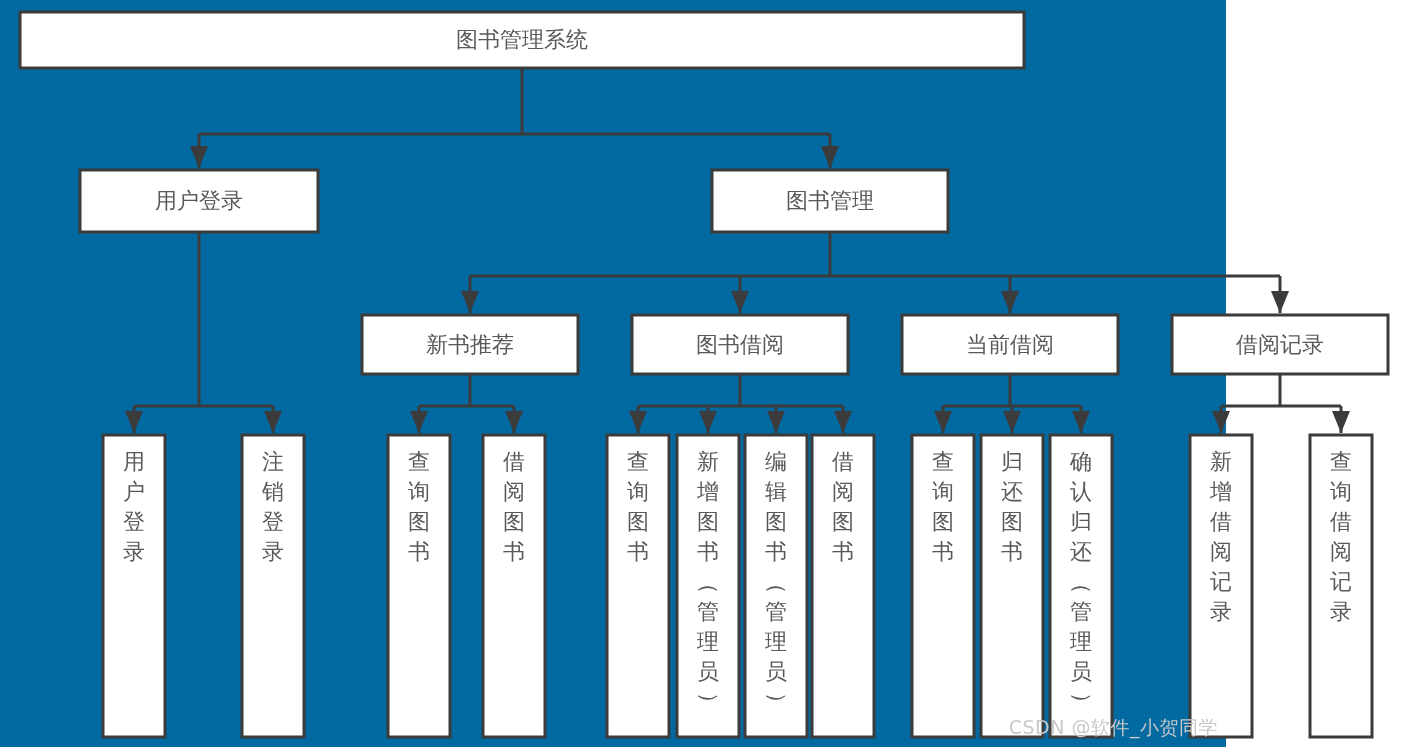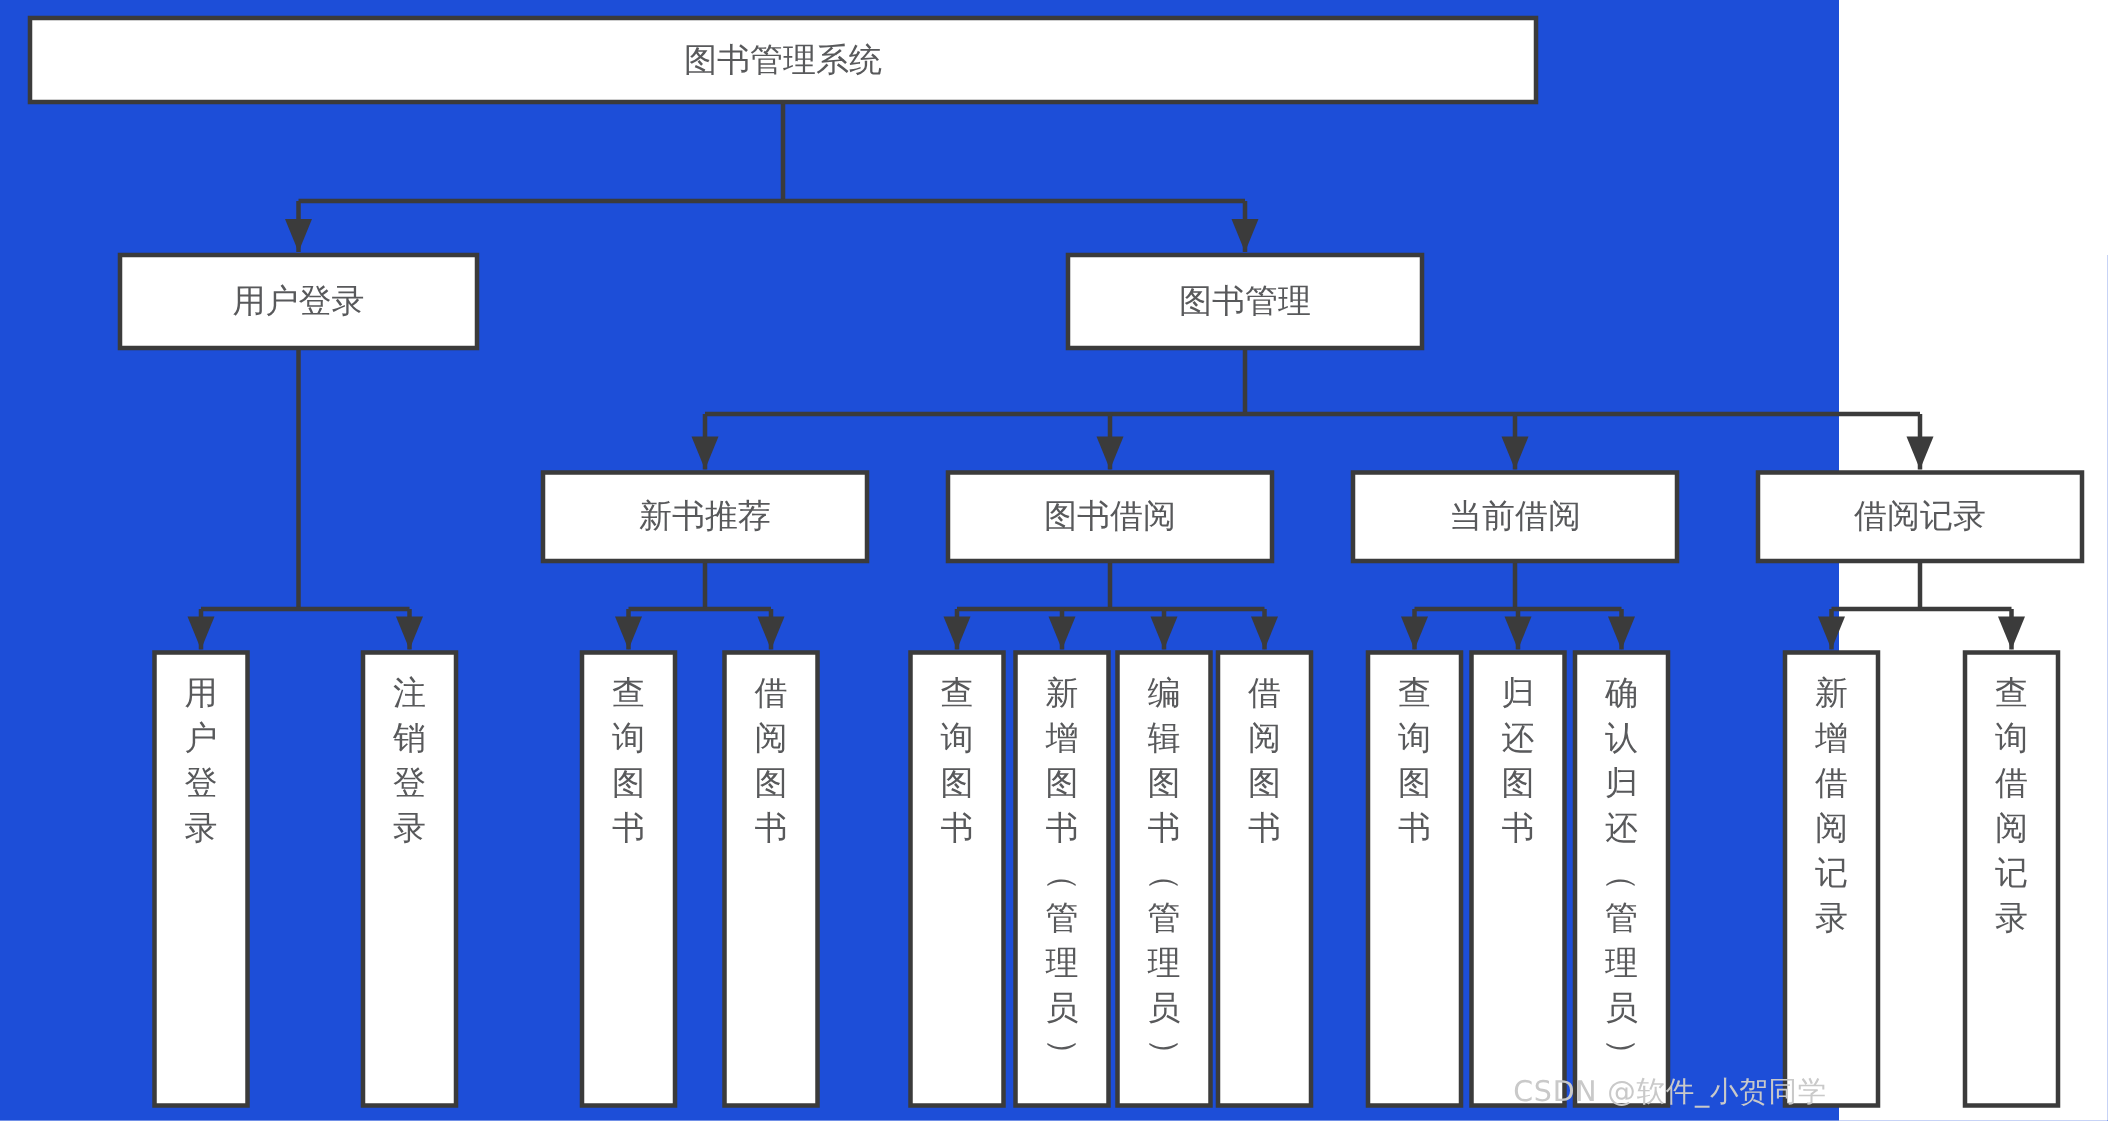--- a/index.html
+++ b/index.html
@@ -11,21 +11,21 @@
   body {
     width: 1405px;
     height: 747px;
     overflow: hidden;
     font-family: "DejaVu Sans", "Liberation Sans", sans-serif;
   }
   #diagram-root {
     position: relative;
     width: 1226px;
     height: 747px;
-    background: #1d4ed8;
+    background: #0369a1;
   }
   svg#tree-svg {
     position: absolute;
     left: 0;
     top: 0;
     width: 1405px;
     height: 747px;
     display: block;
   }
   .node-box {

